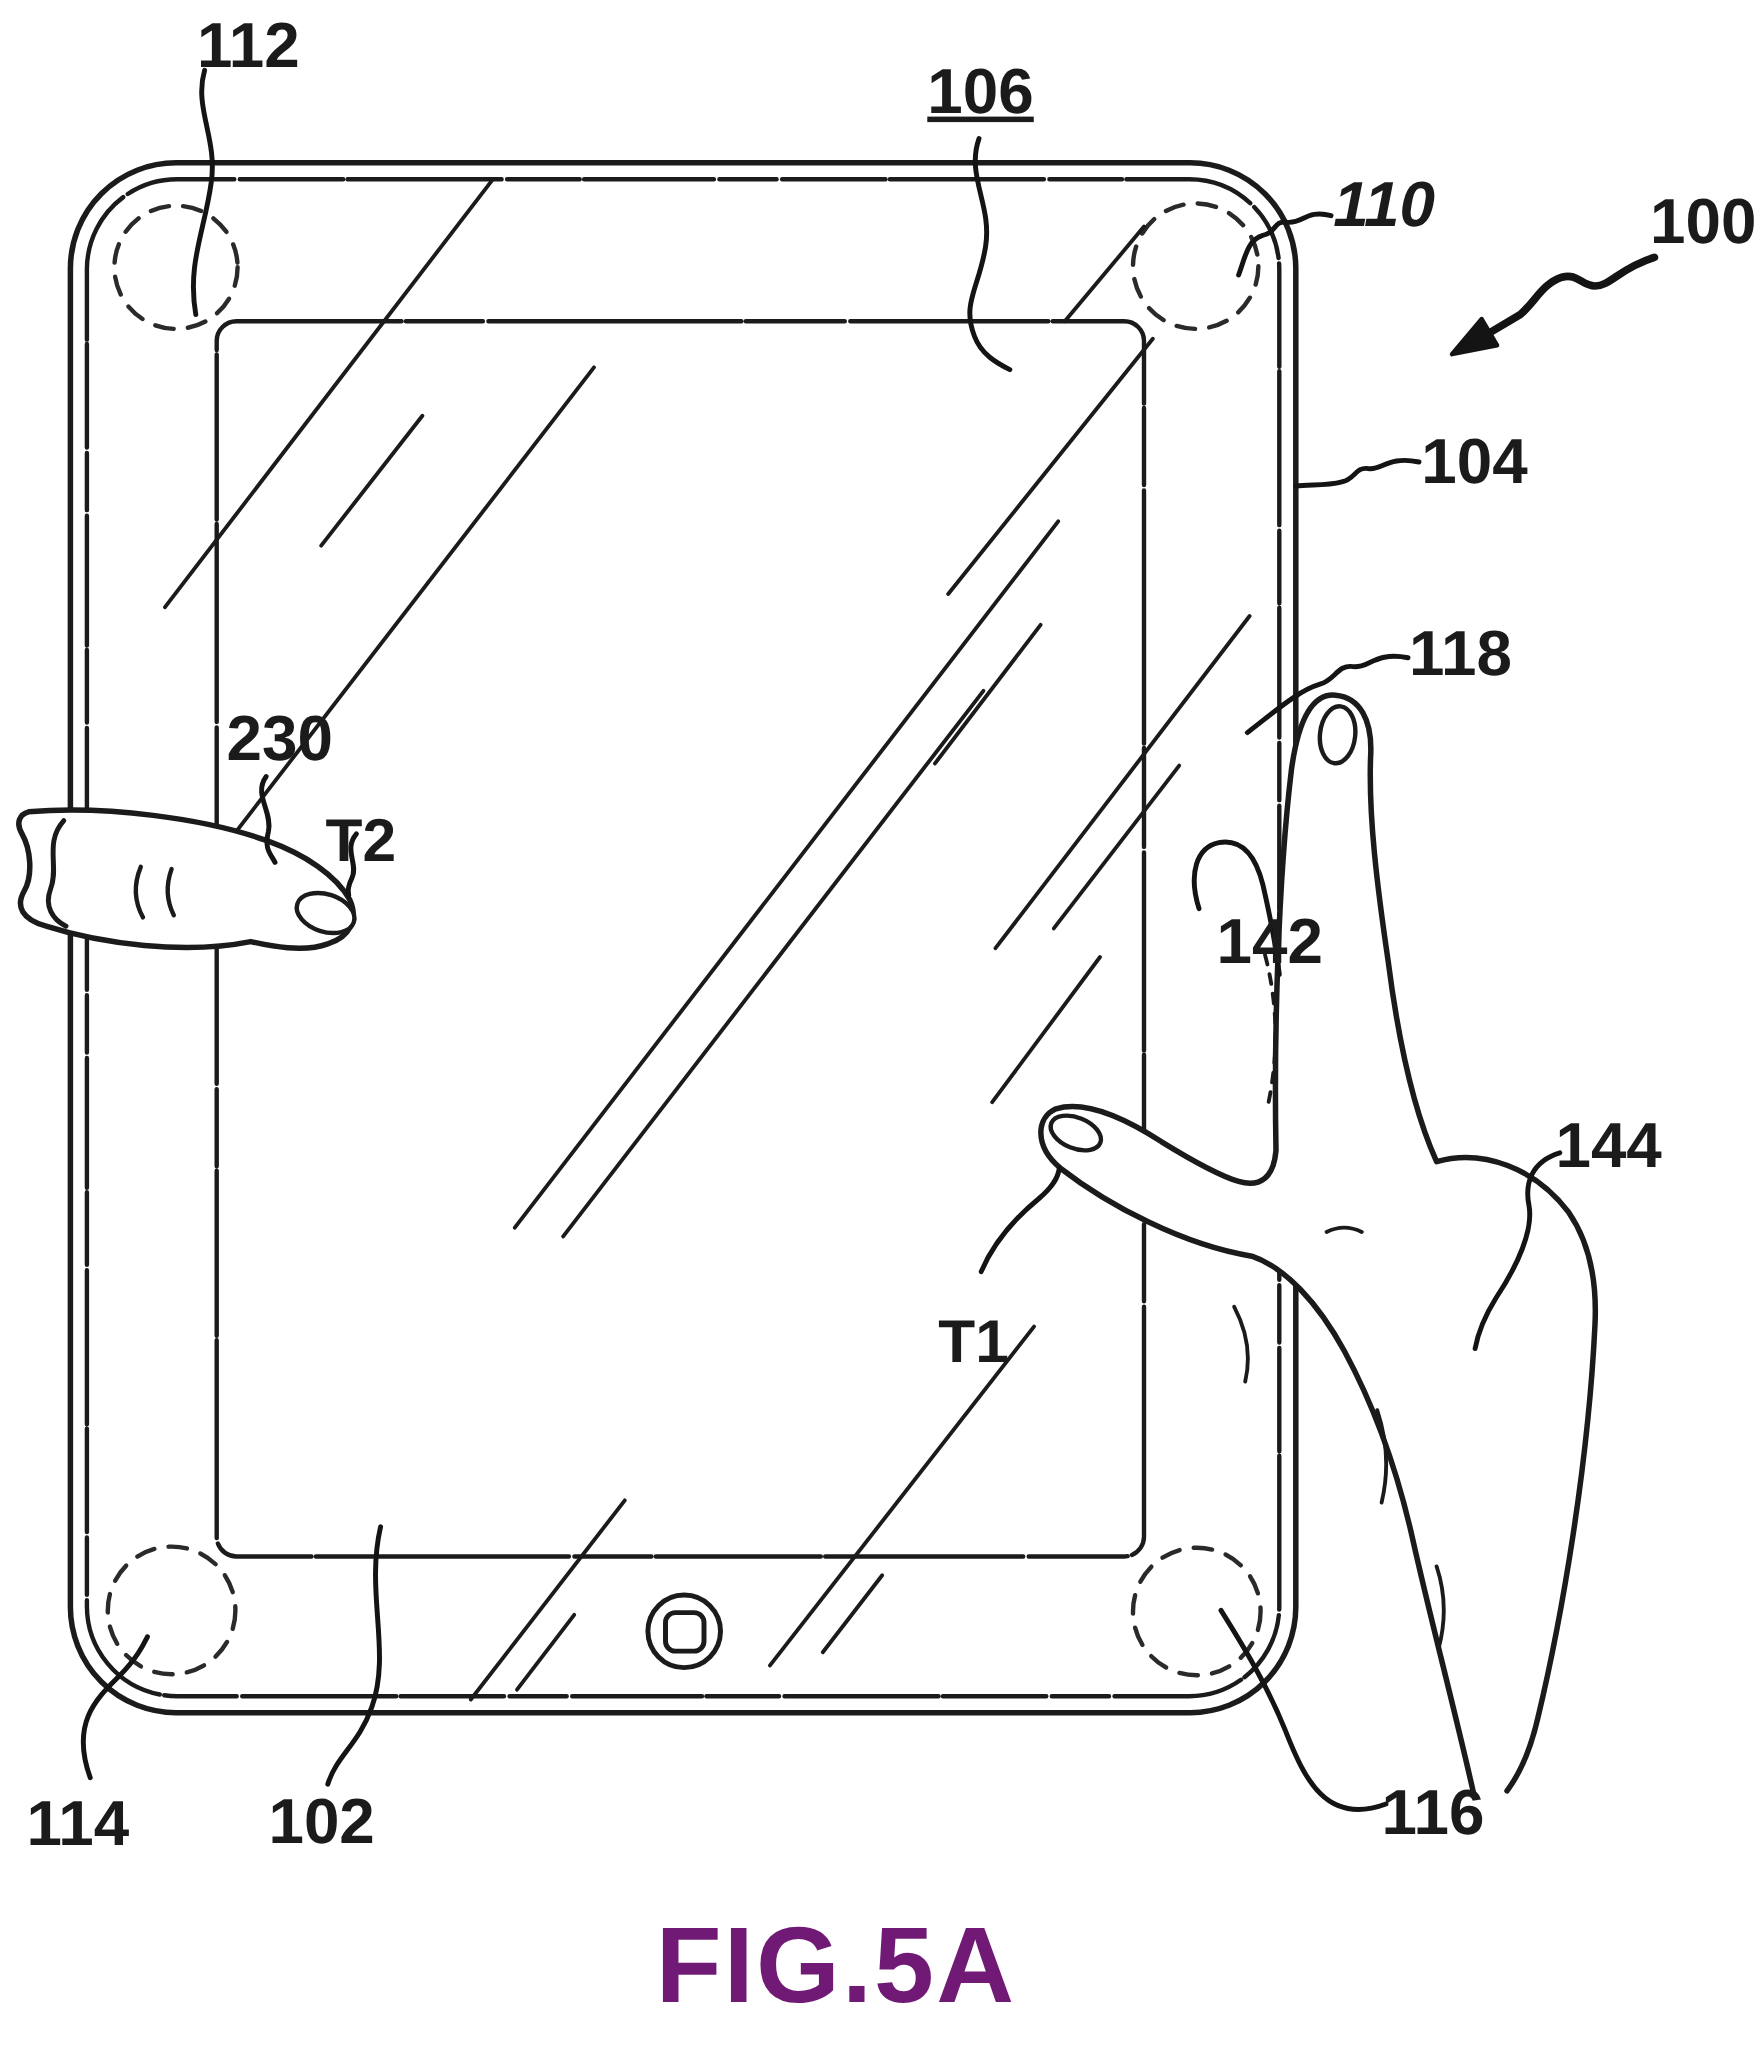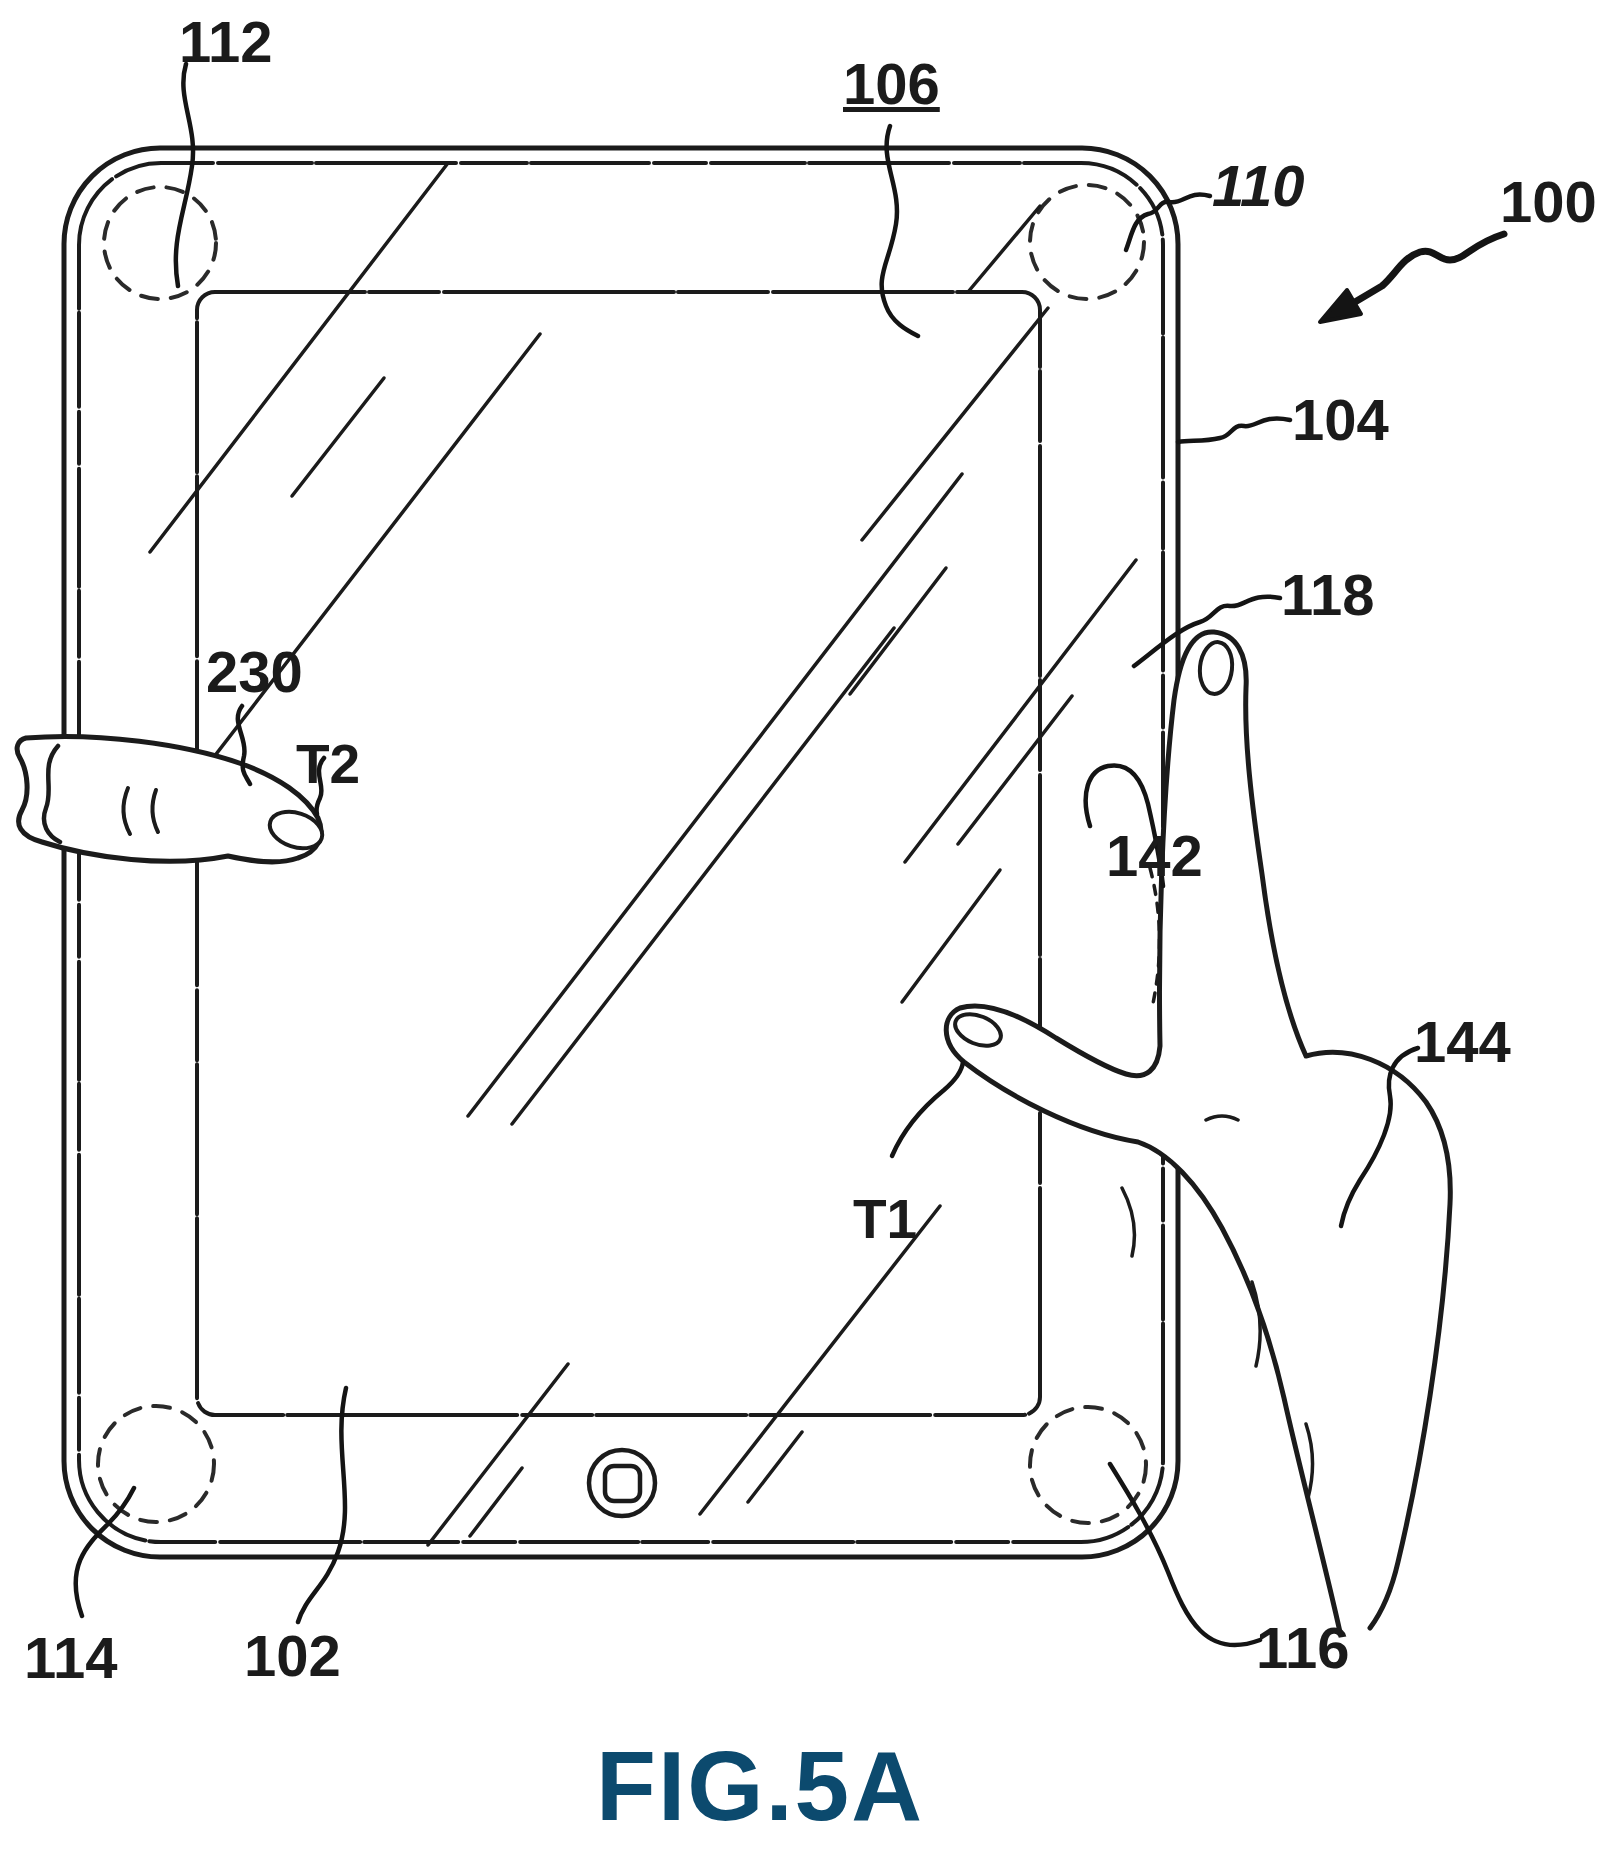--- a/index.html
+++ b/index.html
@@ -5,21 +5,21 @@
   html,body{margin:0;padding:0;background:#ffffff;}
   .stage{position:relative;width:1600px;height:1869px;background:#ffffff;overflow:hidden;
          font-family:"Liberation Sans", sans-serif;}
   .stage svg{position:absolute;left:0;top:0;}
   .labels{position:absolute;left:0;top:0;width:100%;height:100%;}
   .label{position:absolute;color:#1b1b1b;font-weight:600;white-space:nowrap;
          font-family:"Liberation Sans", sans-serif;}
   .label.ref{font-size:58px;}
   .label.touch{font-size:55px;margin-top:35px;}
   .caption{position:absolute;left:460px;top:1730px;width:600px;text-align:center;
-           font-size:98px;font-weight:700;color:#0c4a6e;letter-spacing:2px;
+           font-size:98px;font-weight:700;color:#701a75;letter-spacing:2px;
            font-family:"Liberation Sans", sans-serif;}
 </style>
 </head>
 <body>
 
 <div class="stage">
   <svg width="1600" height="1869" viewBox="0 0 1600 1869">
 
     <g stroke="#1b1b1b" fill="none" stroke-linecap="round">
 

